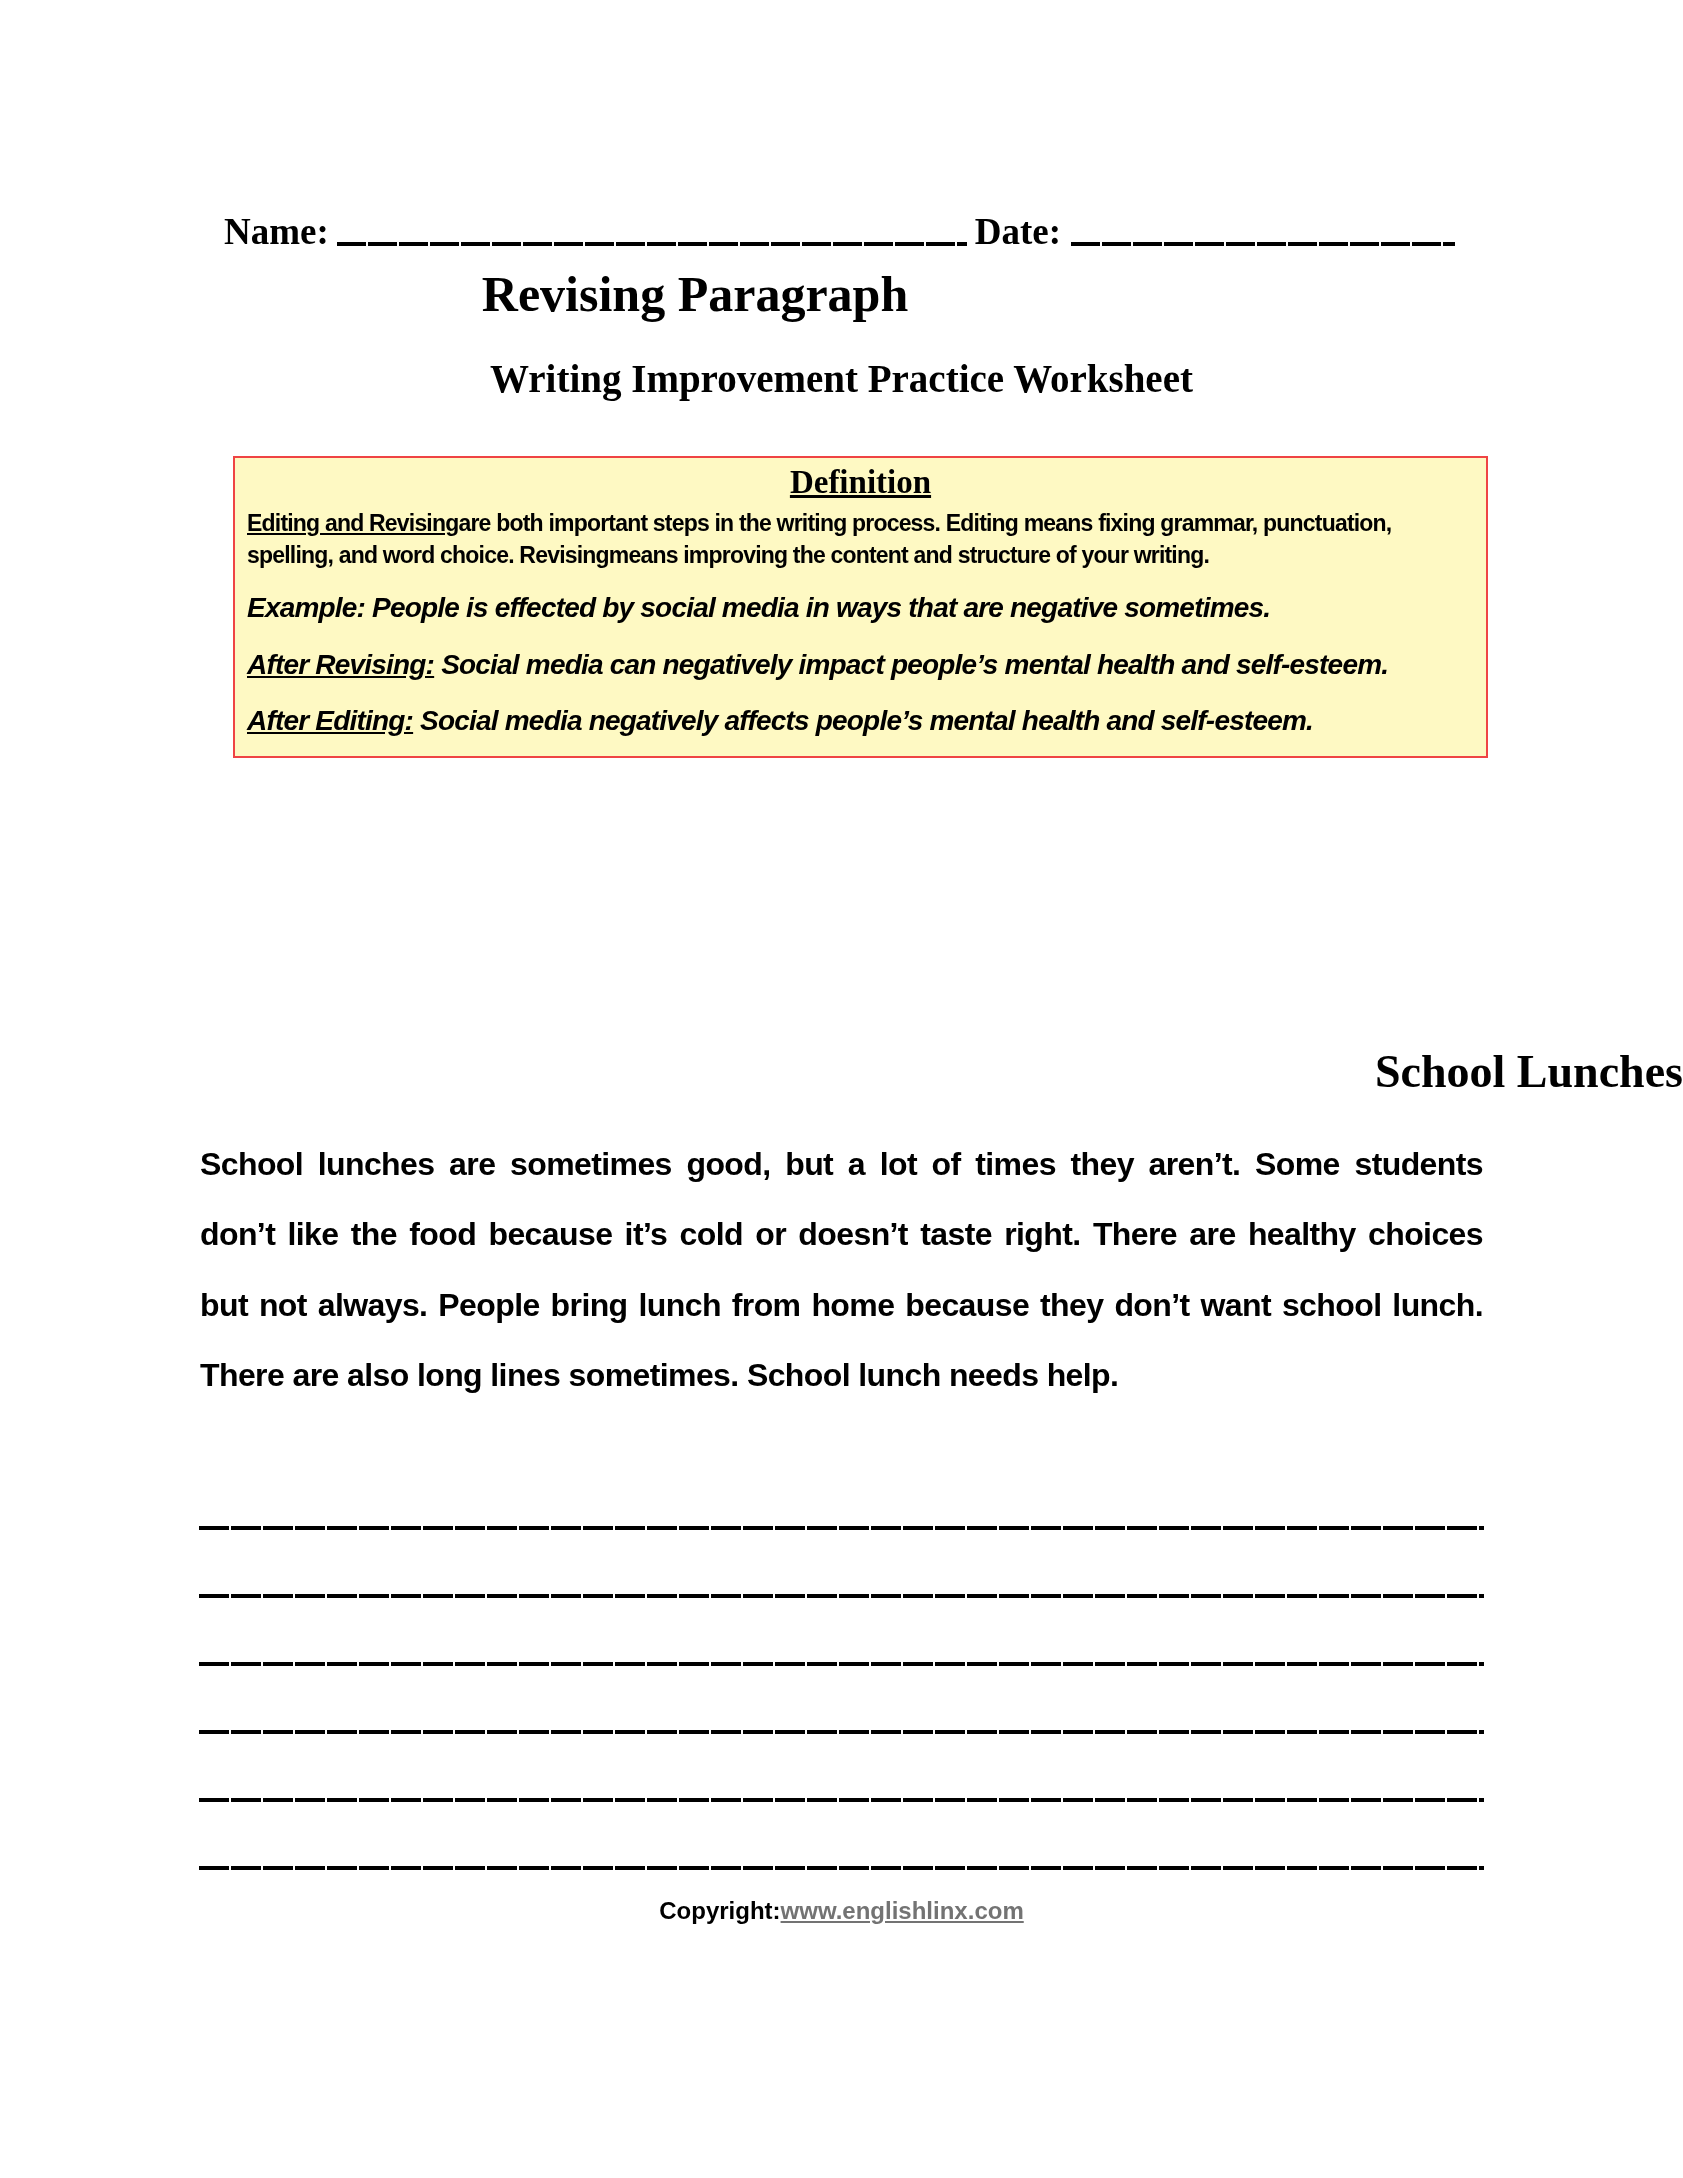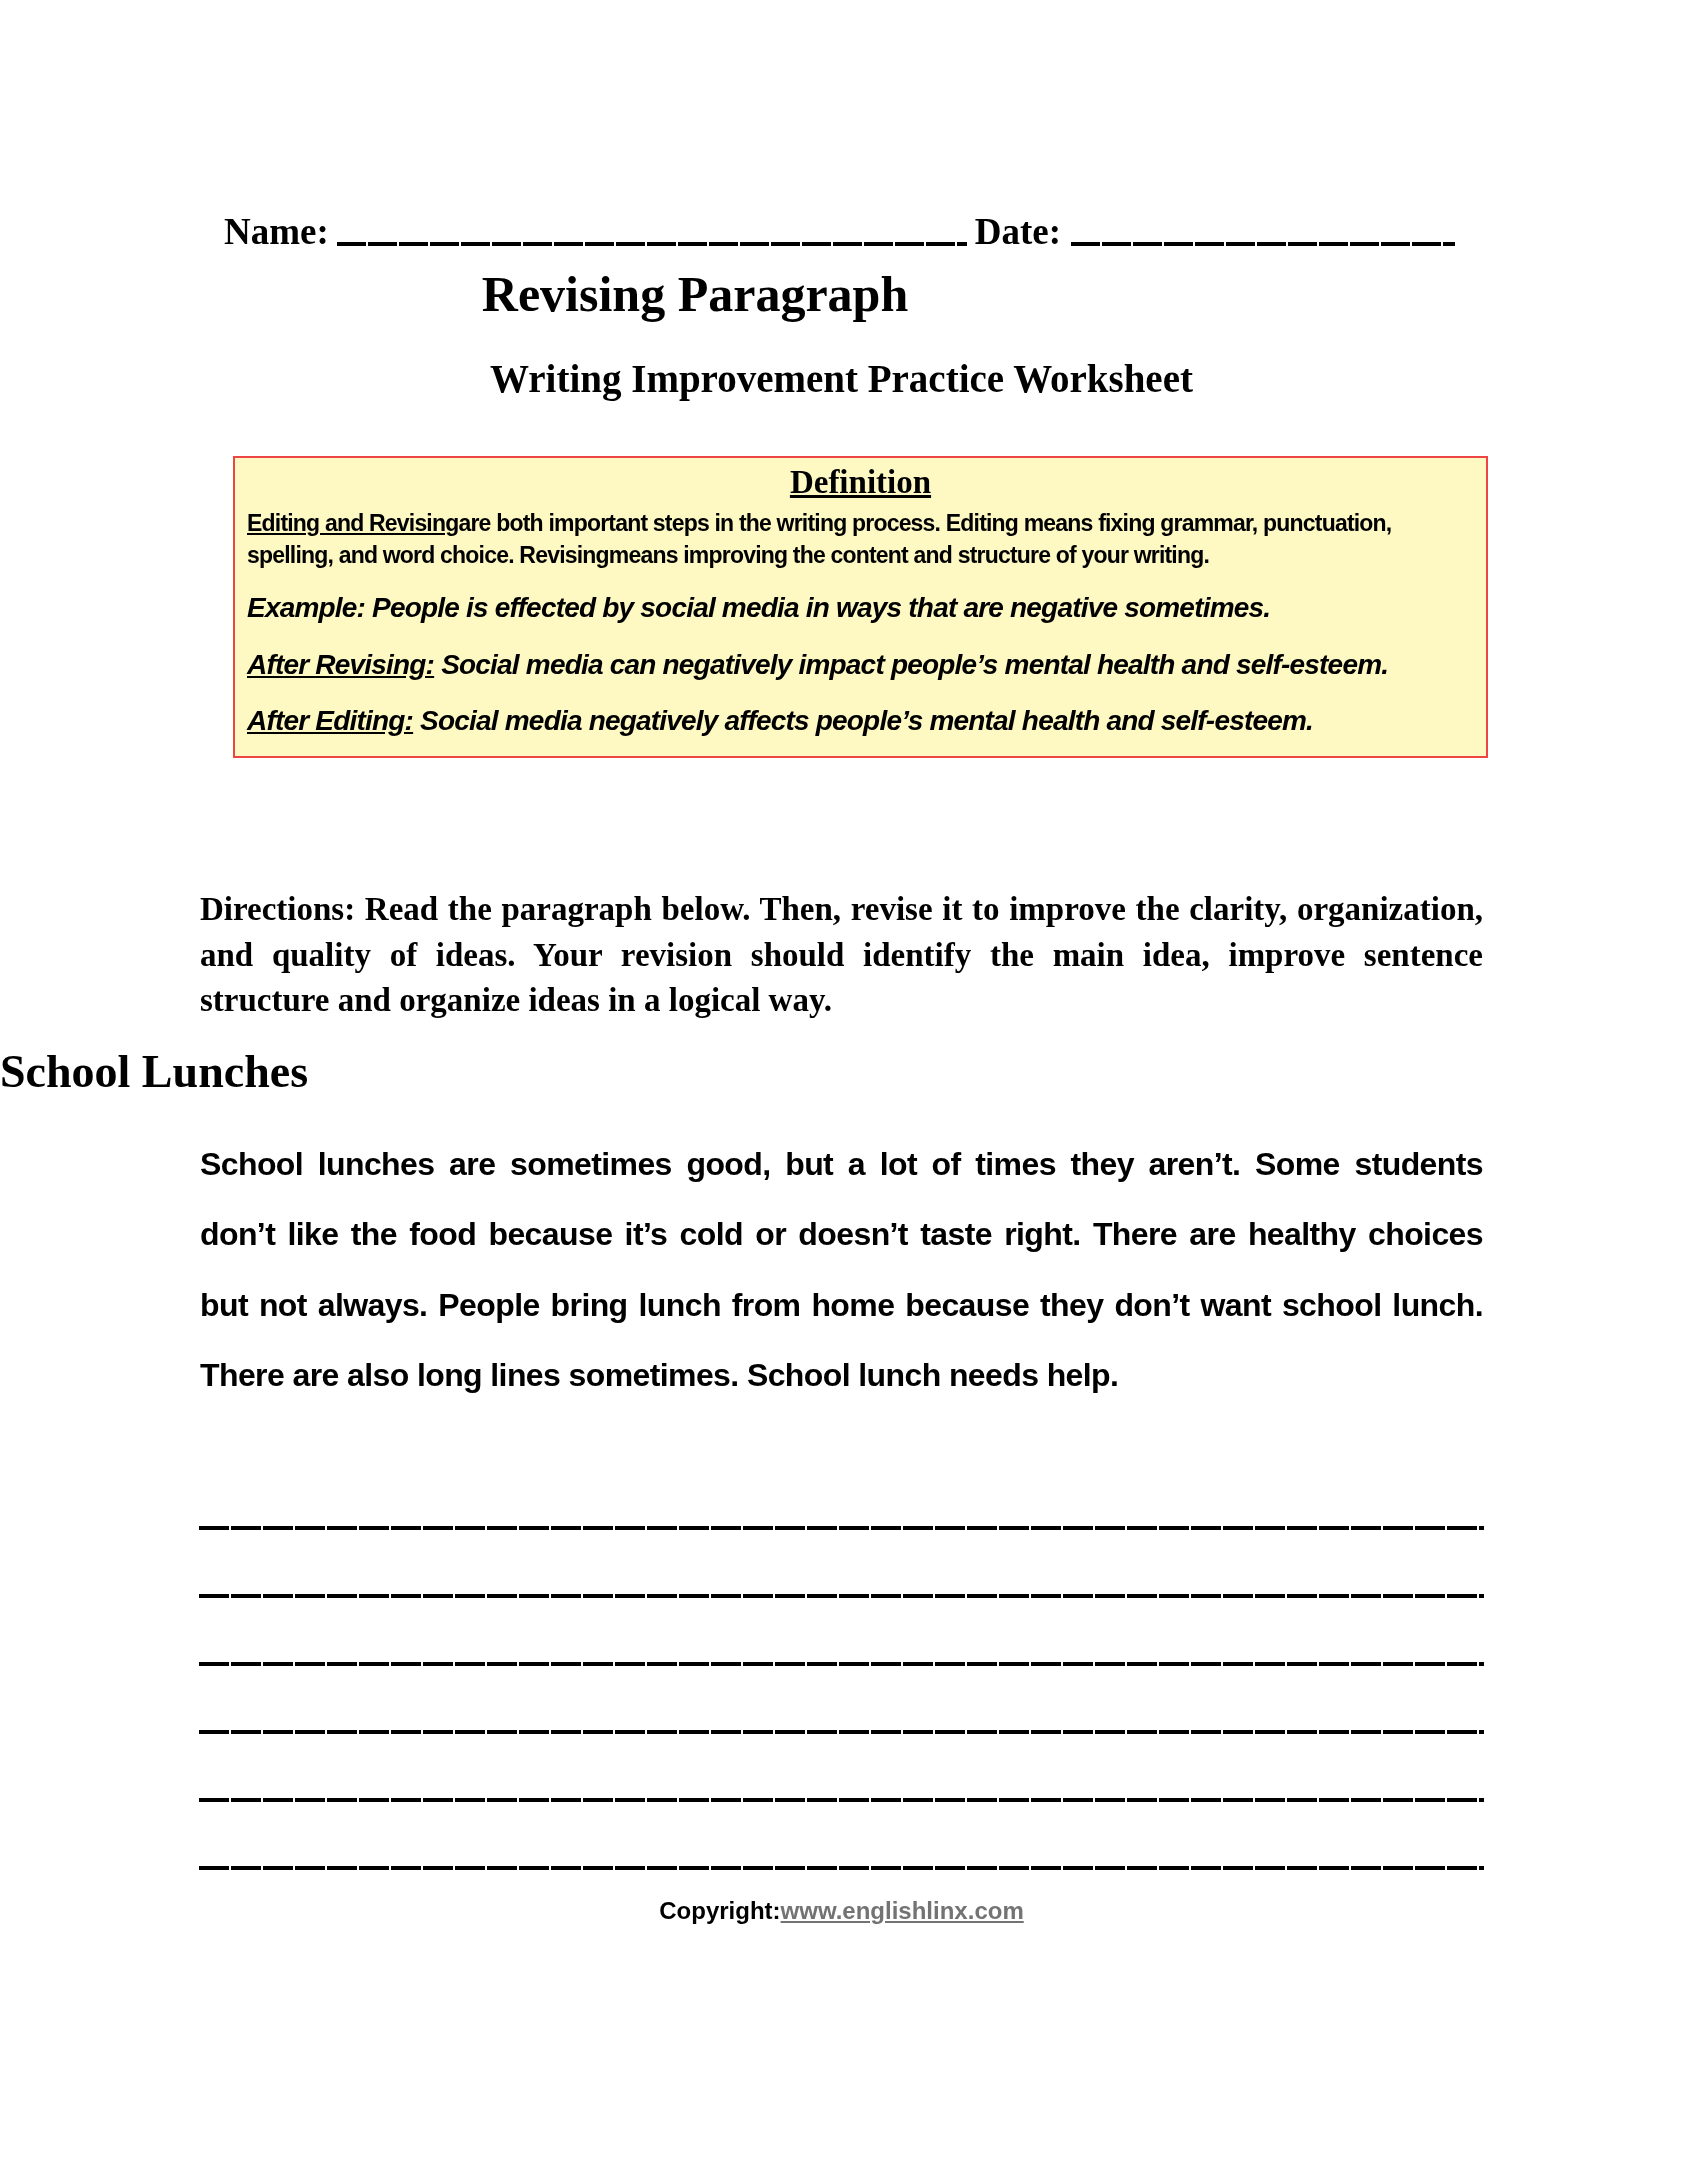--- a/index.html
+++ b/index.html
@@ -91,21 +91,21 @@
     font-family: "Liberation Serif", serif;
     font-weight: bold;
     font-size: 33px;
     line-height: 1.38;
     text-align: justify;
   }
 
   
   .passage-title {
     position: absolute; top: 1045px; left: 0; width: 1683px;
-    text-align: left; font-weight: bold; font-size: 46px;
+    text-align: right; font-weight: bold; font-size: 46px;
     font-family: "Liberation Serif", serif;
   }
   .passage {
     position: absolute;
     top: 1129px; left: 200px; width: 1283px;
     font-family: "Liberation Sans", sans-serif;
     font-weight: bold;
     font-size: 32px;
     letter-spacing: -0.6px;
     line-height: 2.2;
@@ -150,21 +150,20 @@
   <div class="title2">Writing Improvement Practice Worksheet</div>
 
   <div class="defbox">
     <div class="def-heading">Definition</div>
     <div class="def-body"><span class="u">Editing and Revising</span><span>are both important steps in the writing process. Editing means fixing grammar, punctuation, spelling, and word choice. Revisingmeans improving the content and structure of your writing.</span></div>
     <div class="def-para"><span>Example:</span><span> People is effected by social media in ways that are negative sometimes.</span></div>
     <div class="def-para"><span class="u">After Revising:</span><span> Social media can negatively impact people’s mental health and self-esteem.</span></div>
     <div class="def-para"><span class="u">After Editing:</span><span> Social media negatively affects people’s mental health and self-esteem.</span></div>
   </div>
 
-  <div class="directions"><span>Directions:</span><span> Read the paragraph below. Then, revise it to improve the clarity, organization, and quality of ideas. Your revision should identify the main idea, improve sentence structure and organize ideas in a logical way.</span></div>
 
   <div class="passage-title">School Lunches</div>
   <div class="passage">School lunches are sometimes good, but a lot of times they aren’t. Some students don’t like the food because it’s cold or doesn’t taste right. There are healthy choices but not always. People bring lunch from home because they don’t want school lunch. There are also long lines sometimes. School lunch needs help.</div>
 
   <div class="answer-lines">
       <div class="answer-line"></div>
       <div class="answer-line"></div>
       <div class="answer-line"></div>
       <div class="answer-line"></div>
       <div class="answer-line"></div>

